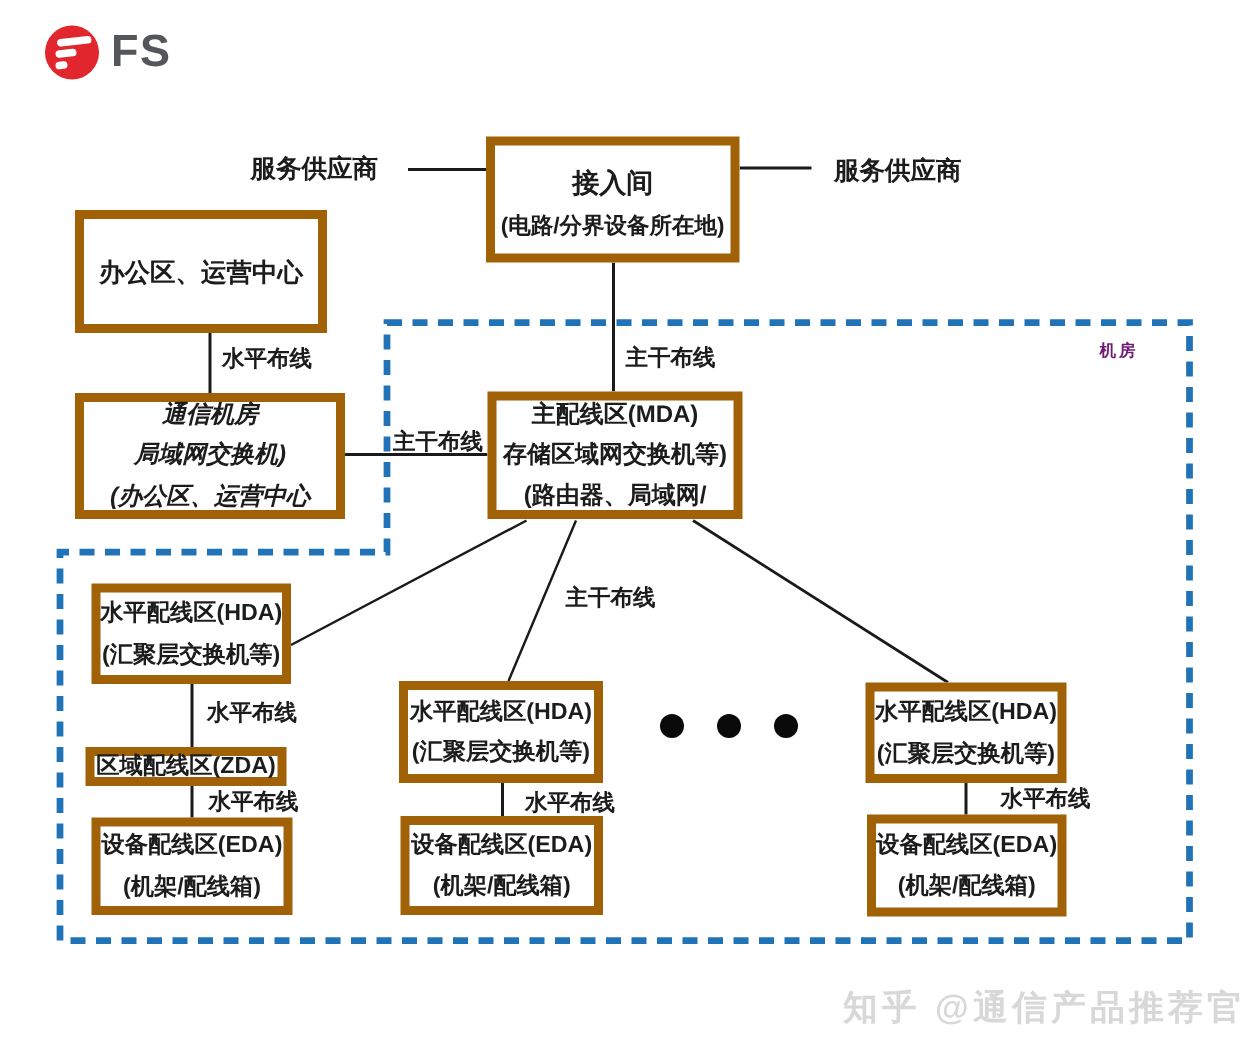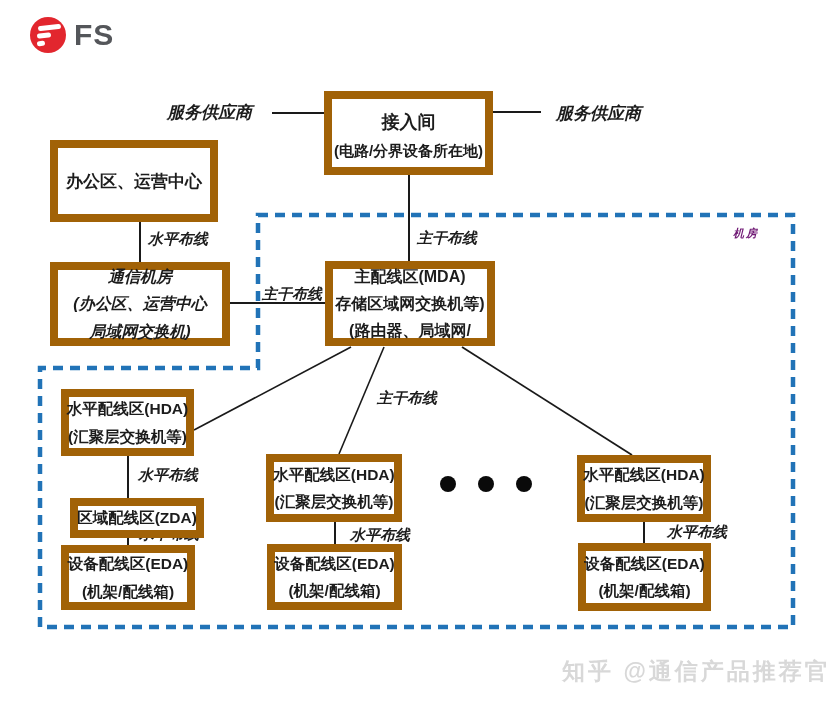--- a/index.html
+++ b/index.html
@@ -2,34 +2,33 @@
 <html><head>
 <meta charset="utf-8">
 <style>
   html,body { margin:0; padding:0; background:#ffffff; }
   .canvas {
     position:relative; width:835px; height:709px; background:#ffffff;
     font-family:"Liberation Sans","DejaVu Sans",sans-serif; overflow:hidden;
   }
   .layer { position:absolute; left:0; top:0; width:835px; height:709px; }
   .box {
-    position:absolute; border:8px solid #a16207; background:#ffffff;
+    position:absolute; border:6px solid #a16207; background:#ffffff;
     display:flex; flex-direction:column; justify-content:center; align-items:center;
     text-align:center; color:#1c1c1c; font-weight:600; box-sizing:border-box;
   }
   .box .ln { white-space:nowrap; }
   .title-lg { font-size:18px; line-height:1.9; }
   .sub-md  { font-size:15px; line-height:1.4; }
   .t17 { font-size:17px; }
   .t16 { font-size:16px; line-height:1.7; }
   .t15 { font-size:15.5px; line-height:1.75; }
   .lbl {
     position:absolute; font-size:15px; font-weight:600; color:#1c1c1c;
     white-space:nowrap;
-    font-style:italic;
   }
   .lbl-big { font-size:17px; }
   .room-lbl { color:#701a75; font-size:11px; letter-spacing:2px; }
   .logo { position:absolute; left:30px; top:17px; display:flex; align-items:center; }
   .logo-circle { width:36px; height:36px; border-radius:50%; background:#e2262e; position:relative; }
   .logo-bar { position:absolute; background:#ffffff; height:5px; border-radius:3px; transform:rotate(-6deg); }
   .logo-bar.b1 { left:8px; top:8px;  width:23px; }
   .logo-bar.b2 { left:7px; top:16px; width:14px; }
   .logo-bar.b3 { left:7px; top:24px; width:8px; }
   .logo-text { font-size:30px; font-weight:bold; color:#54565a; margin-left:8px; letter-spacing:1px; }
@@ -92,36 +91,36 @@
     <div class="ln title-lg">接入间</div>
     <div class="ln sub-md">(电路/分界设备所在地)</div>
   </div>
 
   <div class="box" style="left:50px; top:140px; width:168px; height:82px;">
     <div class="ln t17">办公区、运营中心</div>
   </div>
 
   <div class="box" style="left:50px; top:262px; width:180px; height:84px;font-style:italic;">
     <div class="ln t16">通信机房</div>
+    <div class="ln t16">局域网交换机)</div>
     <div class="ln t16">(办公区、运营中心</div>
-    <div class="ln t16">局域网交换机)</div>
   </div>
 
   <div class="box" style="left:325px; top:261px; width:170px; height:85px;">
     <div class="ln t16">主配线区(MDA)</div>
     <div class="ln t16">存储区域网交换机等)</div>
     <div class="ln t16">(路由器、局域网/</div>
   </div>
 
   <div class="box" style="left:61px; top:389px; width:133px; height:67px;">
     <div class="ln t15">水平配线区(HDA)</div>
     <div class="ln t15">(汇聚层交换机等)</div>
   </div>
 
-  <div class="box" style="left:70px; top:498px; width:134px; height:40px;">
+  <div class="box" style="left:57px; top:498px; width:134px; height:26px;">
     <div class="ln t15" style="line-height:1;">区域配线区(ZDA)</div>
   </div>
 
   <div class="box" style="left:61px; top:545px; width:134px; height:65px;">
     <div class="ln t15">设备配线区(EDA)</div>
     <div class="ln t15">(机架/配线箱)</div>
   </div>
 
   <div class="box" style="left:266px; top:454px; width:136px; height:68px;">
     <div class="ln t15">水平配线区(HDA)</div>

